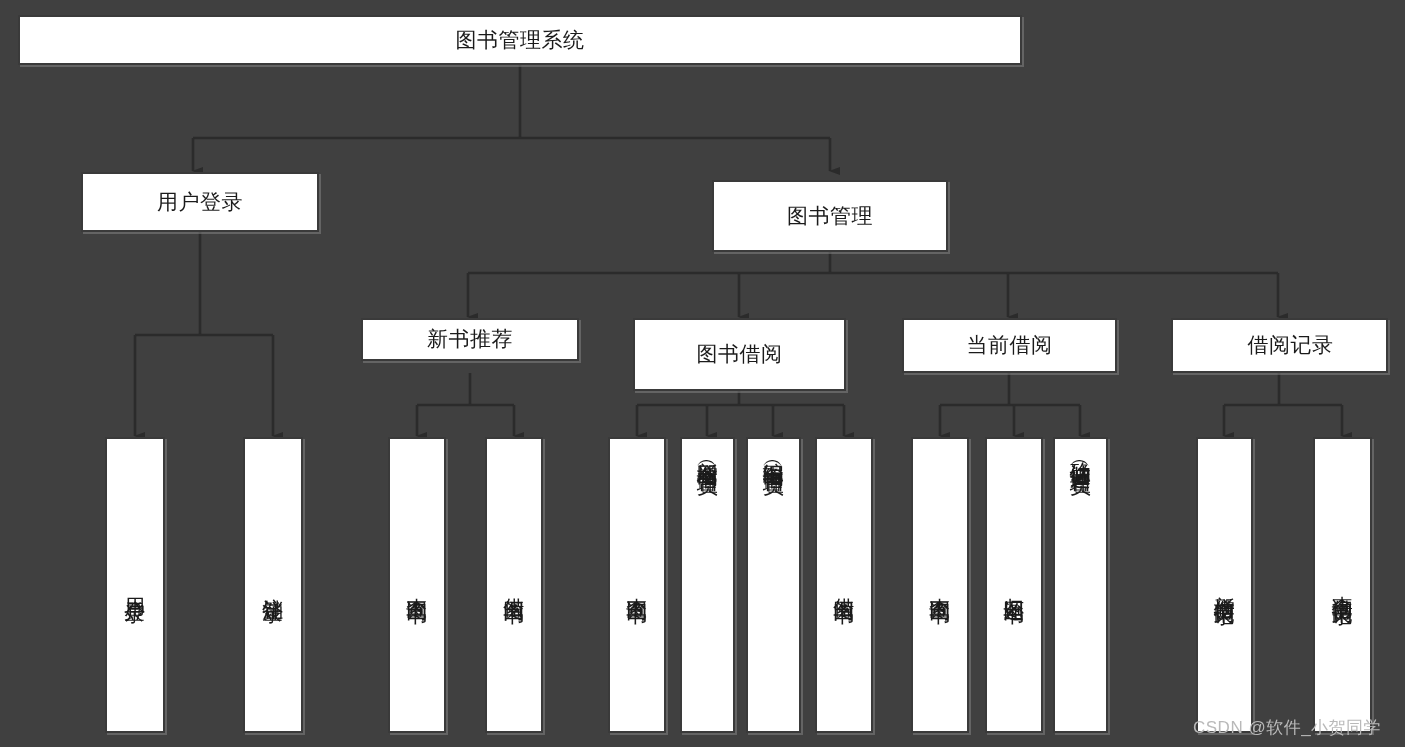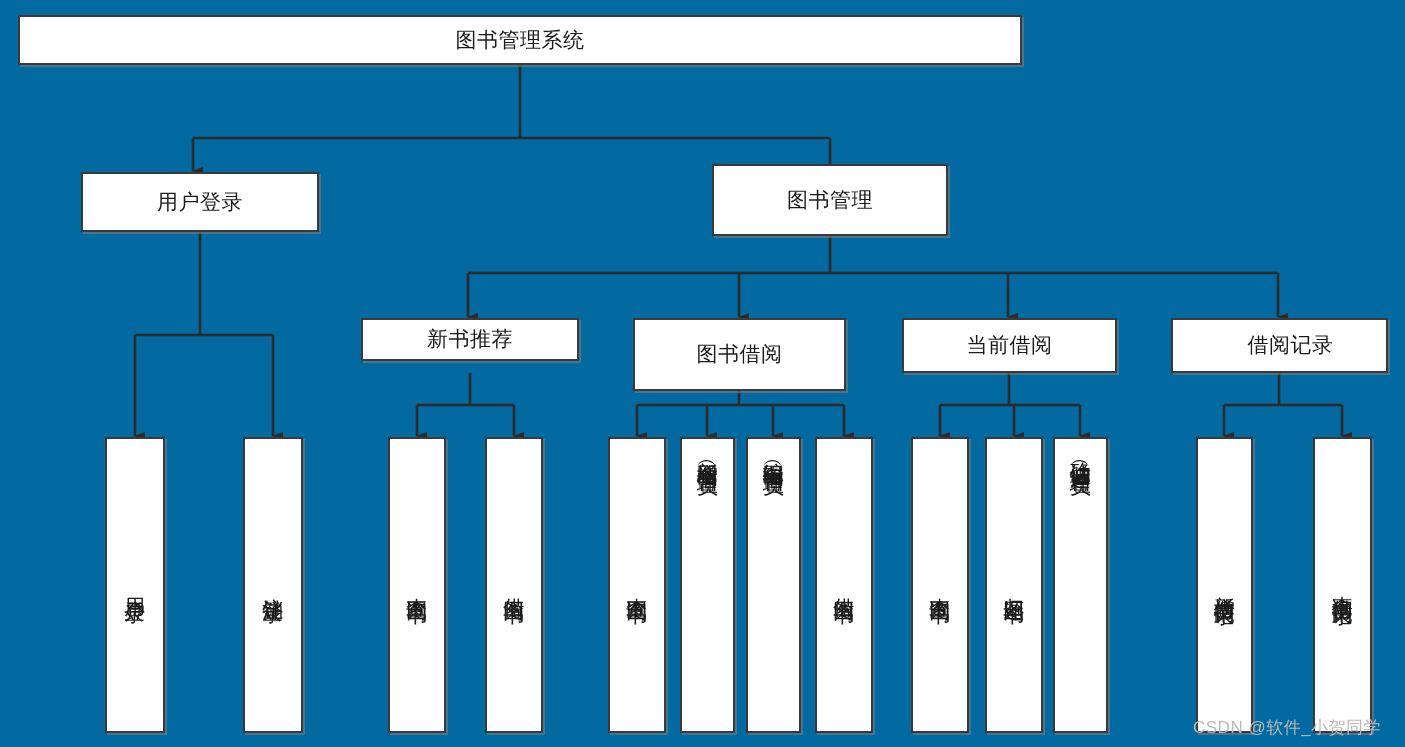--- a/index.html
+++ b/index.html
@@ -7,21 +7,21 @@
     padding: 0;
     background: #ffffff;
   }
   body {
     font-family: "Liberation Sans", "DejaVu Sans", sans-serif;
   }
   #canvas {
     position: relative;
     width: 1405px;
     height: 747px;
-    background: #0369a1;
+    background: #404040;
     overflow: hidden;
   }
   #edges {
     position: absolute;
     left: 0;
     top: 0;
     width: 1405px;
     height: 747px;
   }
   .node {
@@ -122,21 +122,21 @@
       </g>
   </svg>
 
   <div id="node-layer">
       <div class="node h" style="left: 18px; top: 15px; width: 1004px; height: 50px;">
         <span class="node-label">图书管理系统</span>
       </div>
       <div class="node h" style="left: 81px; top: 172px; width: 238px; height: 60px;">
         <span class="node-label">用户登录</span>
       </div>
-      <div class="node h" style="left: 712px; top: 164px; width: 236px; height: 72px;">
+      <div class="node h" style="left: 712px; top: 180px; width: 236px; height: 72px;">
         <span class="node-label">图书管理</span>
       </div>
       <div class="node h" style="left: 361px; top: 318px; width: 218px; height: 43px;">
         <span class="node-label">新书推荐</span>
       </div>
       <div class="node h" style="left: 633px; top: 318px; width: 213px; height: 73px;">
         <span class="node-label">图书借阅</span>
       </div>
       <div class="node h" style="left: 902px; top: 318px; width: 215px; height: 55px;">
         <span class="node-label">当前借阅</span>

